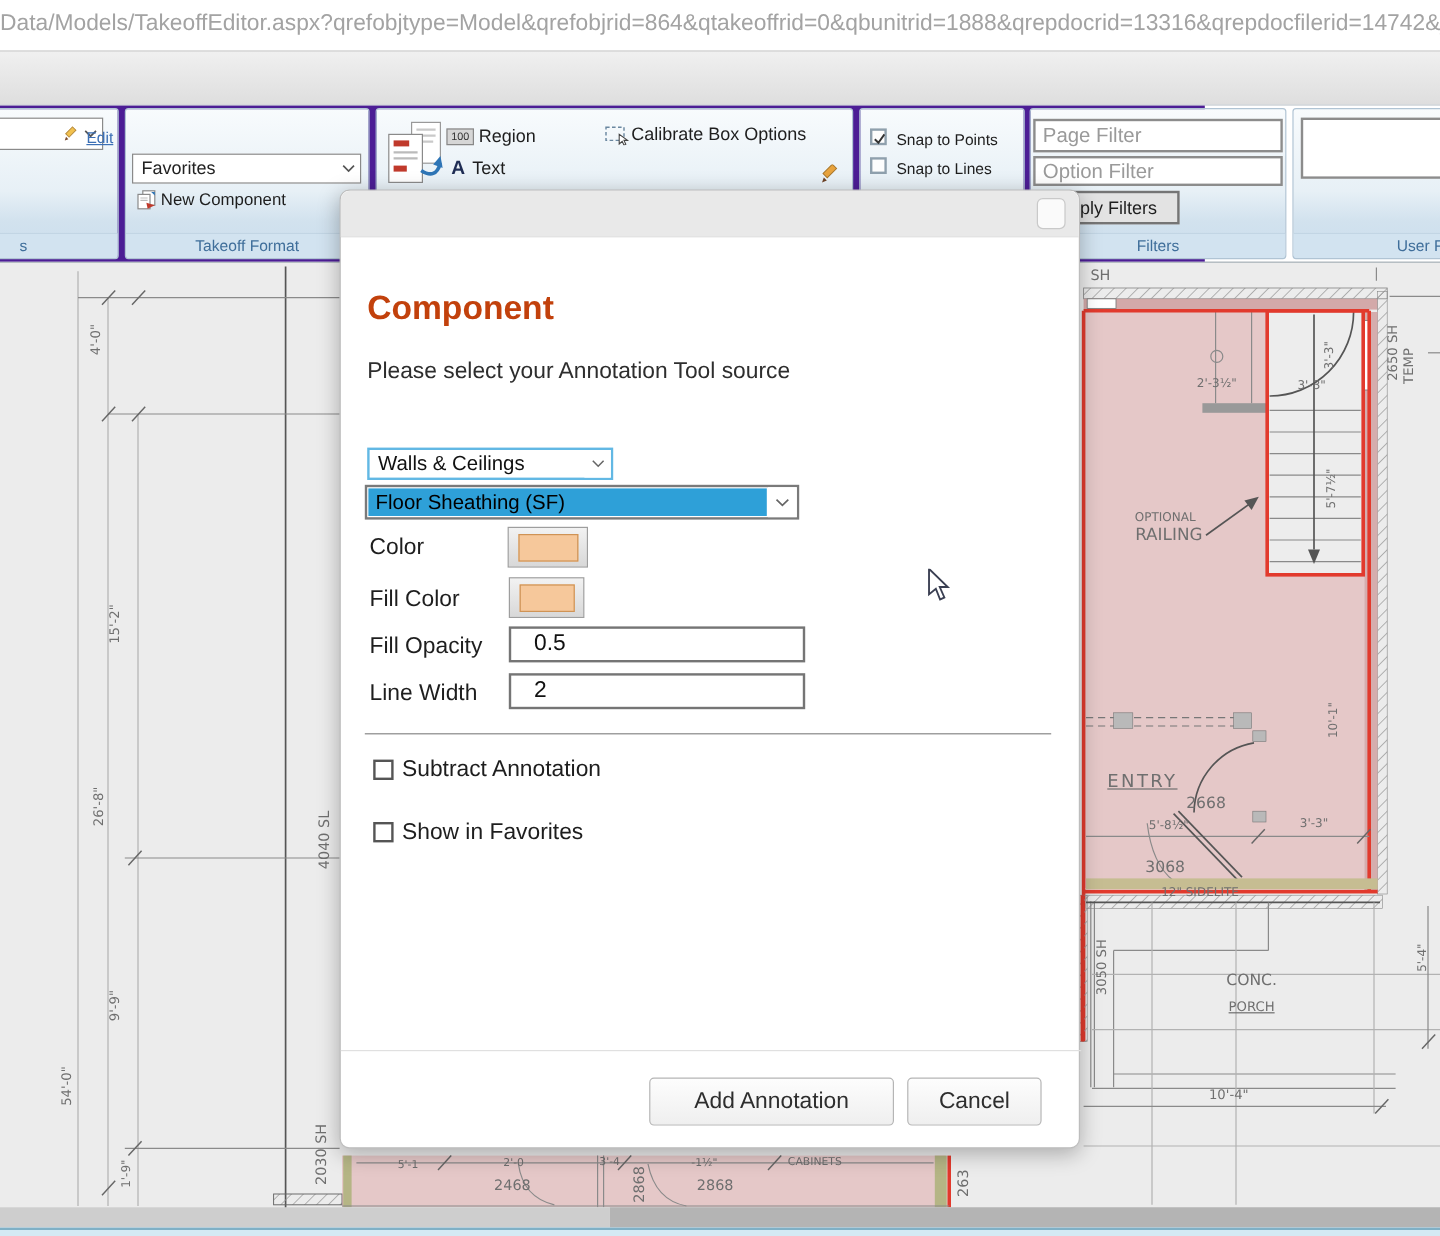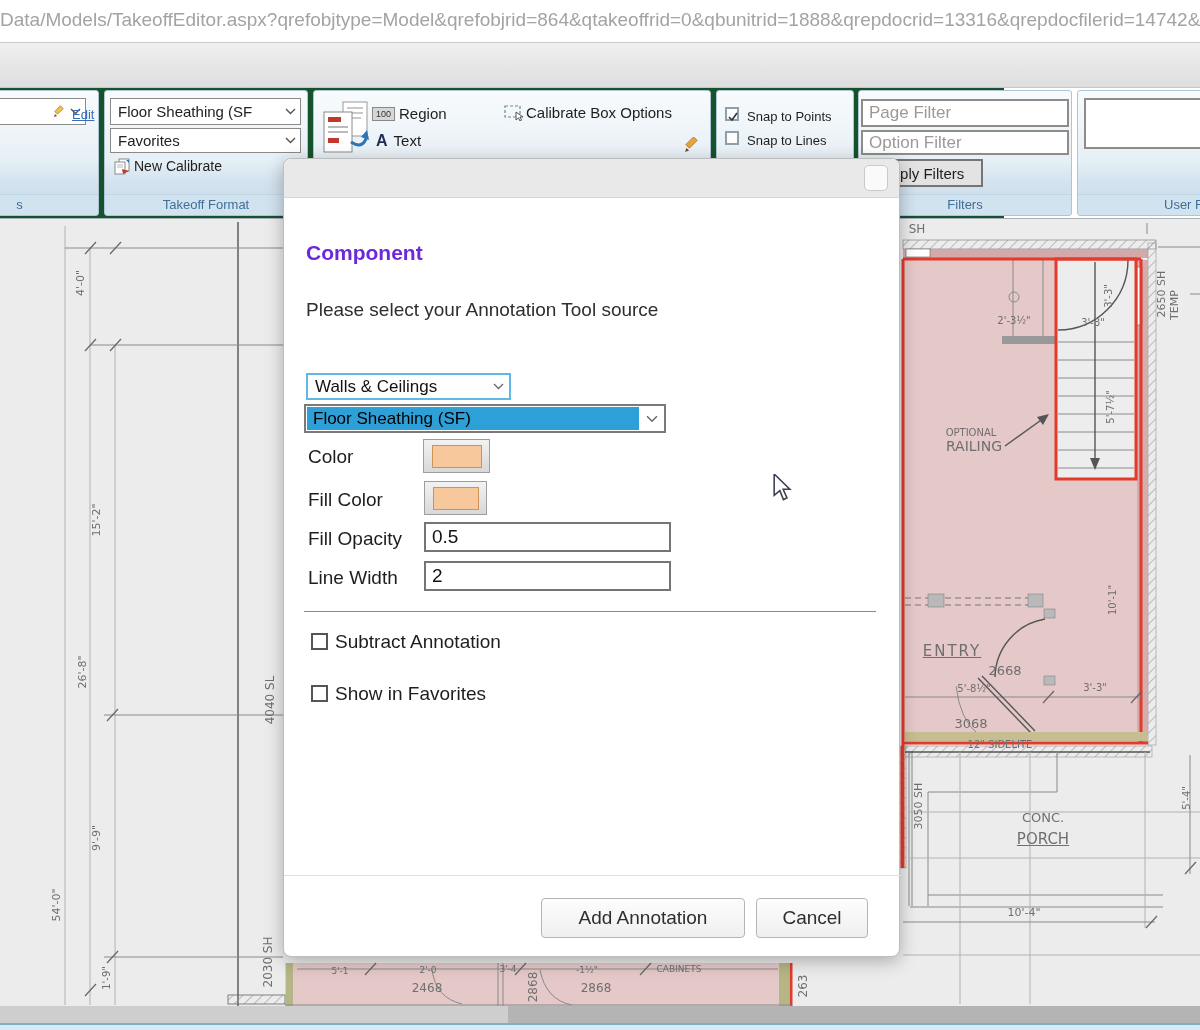--- a/index.html
+++ b/index.html
@@ -8,21 +8,21 @@
   #app{position:absolute;inset:0;width:1200px;height:1030px;}
 
   
   .url-bar{position:absolute;left:0;top:0;width:1200px;height:42px;background:#fff;}
   .url-text{position:absolute;left:0;top:9px;font-size:19px;color:#a3a3a3;white-space:nowrap;}
   .chrome-band{position:absolute;left:0;top:42px;width:1200px;height:46px;
       background:linear-gradient(#f0f0f0,#dedede);border-top:1px solid #c9c9c9;
       border-bottom:1px solid #c2c8cd;box-sizing:border-box;}
 
   
-  .ribbon{position:absolute;left:0;top:88px;width:1004px;height:130px;background:#14532d;z-index:5;}
+  .ribbon{position:absolute;left:0;top:88px;width:1004px;height:130px;background:#4c1d95;z-index:5;}
   .rgroup{position:absolute;top:2px;height:126px;border:1px solid #b0c4d4;border-radius:3px;
       background:linear-gradient(#f8fbfd 0%,#e7f0f6 55%,#d2e2ee 75%,#cadded 100%);box-sizing:border-box;}
   .rgroup-label{position:absolute;bottom:0;left:0;right:0;height:20px;background:#d2e3f0;
       border-top:1px solid #c2d5e4;color:var(--ribbon-text-blue);font-size:13px;text-align:center;
       line-height:19px;border-radius:0 0 3px 3px;white-space:nowrap;}
   .rdrop{position:absolute;background:#fff;border:1px solid #8a8a8a;box-sizing:border-box;
       font-size:15px;color:#222;display:flex;align-items:center;padding:0 4px 0 7px;white-space:nowrap;overflow:hidden;}
   .rdrop .sp{flex:1;}
   .rinput{position:absolute;background:#fff;border:2px solid #8c8c8c;box-sizing:border-box;
       font-size:17px;color:#9a9a9a;display:flex;align-items:center;padding:0 6px;white-space:nowrap;overflow:hidden;}
@@ -59,38 +59,38 @@
   .status-strip{position:absolute;left:0;top:1023px;width:1200px;height:7px;
       background:var(--status-strip);border-top:2px solid #7fb0c6;box-sizing:border-box;z-index:3;}
 
   
   .dialog{position:absolute;left:283px;top:158px;width:617px;height:799px;background:#fff;
       border:1px solid #bdbdbd;border-radius:8px;box-shadow:0 4px 18px rgba(0,0,0,.28);z-index:10;box-sizing:border-box;}
   .dialog-header{position:absolute;left:0;top:0;width:100%;height:39px;background:#e9e9e9;
       border-bottom:1px solid #d6d6d6;border-radius:8px 8px 0 0;box-sizing:border-box;}
   .dialog-header-btn{position:absolute;left:580px;top:6px;width:24px;height:26px;background:#fafafa;
       border:1px solid #c9c9c9;border-radius:5px;box-sizing:border-box;}
-  .dlg-title{position:absolute;left:22px;top:82px;font-size:21px;font-weight:bold;color:#6d28d9;}
+  .dlg-title{position:absolute;left:22px;top:82px;font-size:28px;font-weight:bold;color:#c2410c;}
   .dlg-sub{position:absolute;left:22px;top:140px;font-size:19px;color:#2e2e2e;}
   .dlg-select{position:absolute;background:#fff;border:2px solid var(--focus-border);box-sizing:border-box;
       display:flex;align-items:stretch;font-size:17px;color:#111;}
   .dlg-select .val{flex:1;display:flex;align-items:center;padding-left:7px;white-space:nowrap;overflow:hidden;}
   .dlg-select .chevbox{width:22px;display:flex;align-items:center;justify-content:center;background:#ececec;border-left:1px solid #bbb;}
   .dlg-select .chevbox.plain{background:#fff;border-left:none;}
   .dlg-select3{position:absolute;background:#fff;border:2px solid #7a7a7a;box-sizing:border-box;
       display:flex;align-items:stretch;font-size:17px;}
   .dlg-select3 .hl{flex:1;background:var(--highlight-blue);color:#000;display:flex;align-items:center;
       padding-left:6px;margin:1px;white-space:nowrap;overflow:hidden;}
   .dlg-select3 .chevbox{width:24px;display:flex;align-items:center;justify-content:center;background:#fff;}
   .dlg-label{position:absolute;font-size:19px;color:#1e1e1e;white-space:nowrap;}
   .swatch-outer{position:absolute;background:linear-gradient(#f2f2f2,#d8d8d8);border:1px solid #9e9e9e;
       box-sizing:border-box;display:flex;align-items:center;justify-content:center;}
   .swatch-inner{width:48px;height:21px;background:var(--swatch);border:1px solid var(--swatch-border);}
   .dlg-input{position:absolute;border:2px solid #757575;box-sizing:border-box;font-size:19px;color:#111;
-      display:flex;align-items:center;padding-left:6px;background:#fff;}
+      display:flex;align-items:center;padding-left:19px;background:#fff;}
   .dlg-divider{position:absolute;left:20px;width:572px;border-top:1px solid #888;}
   .dlg-divider2{position:absolute;left:0;width:617px;border-top:1px solid #e0e0e0;}
   .dlg-check{position:absolute;width:17px;height:17px;border:2px solid #555;box-sizing:border-box;background:#fff;
       display:flex;align-items:center;justify-content:center;}
   .dlg-btn{position:absolute;height:40px;background:linear-gradient(#fdfdfd,#efefef);border:1px solid #b5b5b5;
       border-radius:4px;font-size:19px;color:#2e2e2e;display:flex;align-items:center;justify-content:center;
       box-sizing:border-box;font-family:"Liberation Sans",sans-serif;}
 
   .cursor{position:absolute;left:772px;top:474px;z-index:20;}
 </style>
@@ -242,21 +242,21 @@
       <span class="plan-label" style="left: 974px; top: 446px; font-size: 14px; transform: translate(-50%, -50%) rotate(0deg);">RAILING</span>
       <span class="plan-label" style="left: 952px; top: 651px; font-size: 15px; transform: translate(-50%, -50%) rotate(0deg); text-decoration: underline; letter-spacing: 2px;">ENTRY</span>
       <span class="plan-label" style="left: 1005px; top: 670px; font-size: 13px; transform: translate(-50%, -50%) rotate(0deg);">2668</span>
       <span class="plan-label" style="left: 974px; top: 688px; font-size: 10px; transform: translate(-50%, -50%) rotate(0deg);">5'-8½"</span>
       <span class="plan-label" style="left: 1095px; top: 687px; font-size: 10px; transform: translate(-50%, -50%) rotate(0deg);">3'-3"</span>
       <span class="plan-label" style="left: 971px; top: 723px; font-size: 13px; transform: translate(-50%, -50%) rotate(0deg);">3068</span>
       <span class="plan-label" style="left: 1000px; top: 744px; font-size: 10px; transform: translate(-50%, -50%) rotate(0deg);">12" SIDELITE</span>
       <span class="plan-label" style="left: 1112px; top: 600px; font-size: 10px; transform: translate(-50%, -50%) rotate(-90deg);">10'-1"</span>
       <span class="plan-label" style="left: 918px; top: 806px; font-size: 11px; transform: translate(-50%, -50%) rotate(-90deg);">3050 SH</span>
       <span class="plan-label" style="left: 1043px; top: 817px; font-size: 13px; transform: translate(-50%, -50%) rotate(0deg);">CONC.</span>
-      <span class="plan-label" style="left: 1043px; top: 839px; font-size: 15px; transform: translate(-50%, -50%) rotate(0deg); text-decoration: underline;">PORCH</span>
+      <span class="plan-label" style="left: 1043px; top: 839px; font-size: 11px; transform: translate(-50%, -50%) rotate(0deg); text-decoration: underline;">PORCH</span>
       <span class="plan-label" style="left: 1186px; top: 798px; font-size: 10px; transform: translate(-50%, -50%) rotate(-90deg);">5'-4"</span>
       <span class="plan-label" style="left: 1024px; top: 912px; font-size: 11px; transform: translate(-50%, -50%) rotate(0deg);">10'-4"</span>
       <span class="plan-label" style="left: 340px; top: 971px; font-size: 9px; transform: translate(-50%, -50%) rotate(0deg);">5'-1</span>
       <span class="plan-label" style="left: 428px; top: 970px; font-size: 9px; transform: translate(-50%, -50%) rotate(0deg);">2'-0</span>
       <span class="plan-label" style="left: 427px; top: 988px; font-size: 12px; transform: translate(-50%, -50%) rotate(0deg);">2468</span>
       <span class="plan-label" style="left: 508px; top: 969px; font-size: 9px; transform: translate(-50%, -50%) rotate(0deg);">3'-4</span>
       <span class="plan-label" style="left: 533px; top: 987px; font-size: 12px; transform: translate(-50%, -50%) rotate(-90deg);">2868</span>
       <span class="plan-label" style="left: 596px; top: 988px; font-size: 12px; transform: translate(-50%, -50%) rotate(0deg);">2868</span>
       <span class="plan-label" style="left: 587px; top: 970px; font-size: 9px; transform: translate(-50%, -50%) rotate(0deg);">-1½"</span>
       <span class="plan-label" style="left: 679px; top: 969px; font-size: 9px; transform: translate(-50%, -50%) rotate(0deg);">CABINETS</span>
@@ -278,42 +278,36 @@
         </svg>
         <svg width="11" height="7" viewBox="0 0 11 7" style="margin-left:4px;">
           <polyline points="1,1 5.5,5.5 10,1" stroke="#555" stroke-width="1.4" fill="none"></polyline>
         </svg>
       </div>
       <a class="rlink" style="left:131px;top:16px;">Edit</a>
       <div class="rgroup-label">s</div>
     </div>
 
     <div class="rgroup" style="left:104px;width:204px;">
-      <div class="rdrop" style="left:5px;top:7px;width:191px;height:27px;">
-        <span class="sp">Floor Sheathing (SF</span>
-        <svg width="11" height="7" viewBox="0 0 11 7">
-          <polyline points="1,1 5.5,5.5 10,1" stroke="#555" stroke-width="1.4" fill="none"></polyline>
-        </svg>
-      </div>
       <div class="rdrop" style="left:5px;top:37px;width:191px;height:25px;">
         <span class="sp">Favorites</span>
         <svg width="11" height="7" viewBox="0 0 11 7">
           <polyline points="1,1 5.5,5.5 10,1" stroke="#555" stroke-width="1.4" fill="none"></polyline>
         </svg>
       </div>
       <div style="position:absolute;left:8px;top:66px;display:flex;align-items:center;">
         <svg width="18" height="18" viewBox="0 0 18 18">
           <rect x="6" y="2" width="10" height="12" fill="#fff" stroke="#8a8a8a"></rect>
           <rect x="2" y="5" width="10" height="12" fill="#fff" stroke="#8a8a8a"></rect>
           <line x1="4" y1="8" x2="10" y2="8" stroke="#bbb"></line>
           <line x1="4" y1="10" x2="10" y2="10" stroke="#bbb"></line>
           <polygon points="9,12 16,14 10,17" fill="#c0392b"></polygon>
           <polygon points="13,3 16,3 16,6" fill="#2e75b6"></polygon>
         </svg>
-        <span class="rsmall" style="position:static;margin-left:3px;font-size:14px;">New Calibrate</span>
+        <span class="rsmall" style="position:static;margin-left:3px;font-size:14px;">New Component</span>
       </div>
       <div class="rgroup-label">Takeoff Format</div>
     </div>
 
     <div class="rgroup" style="left:313px;width:398px;">
       <svg style="position:absolute;left:7px;top:9px;" width="48" height="54" viewBox="0 0 48 54">
         <rect x="22" y="2" width="24" height="34" fill="#fff" stroke="#999"></rect>
         <line x1="26" y1="8" x2="42" y2="8" stroke="#c9c9c9" stroke-width="2"></line>
         <line x1="26" y1="13" x2="42" y2="13" stroke="#c9c9c9" stroke-width="2"></line>
         <line x1="26" y1="18" x2="40" y2="18" stroke="#c9c9c9" stroke-width="2"></line>

